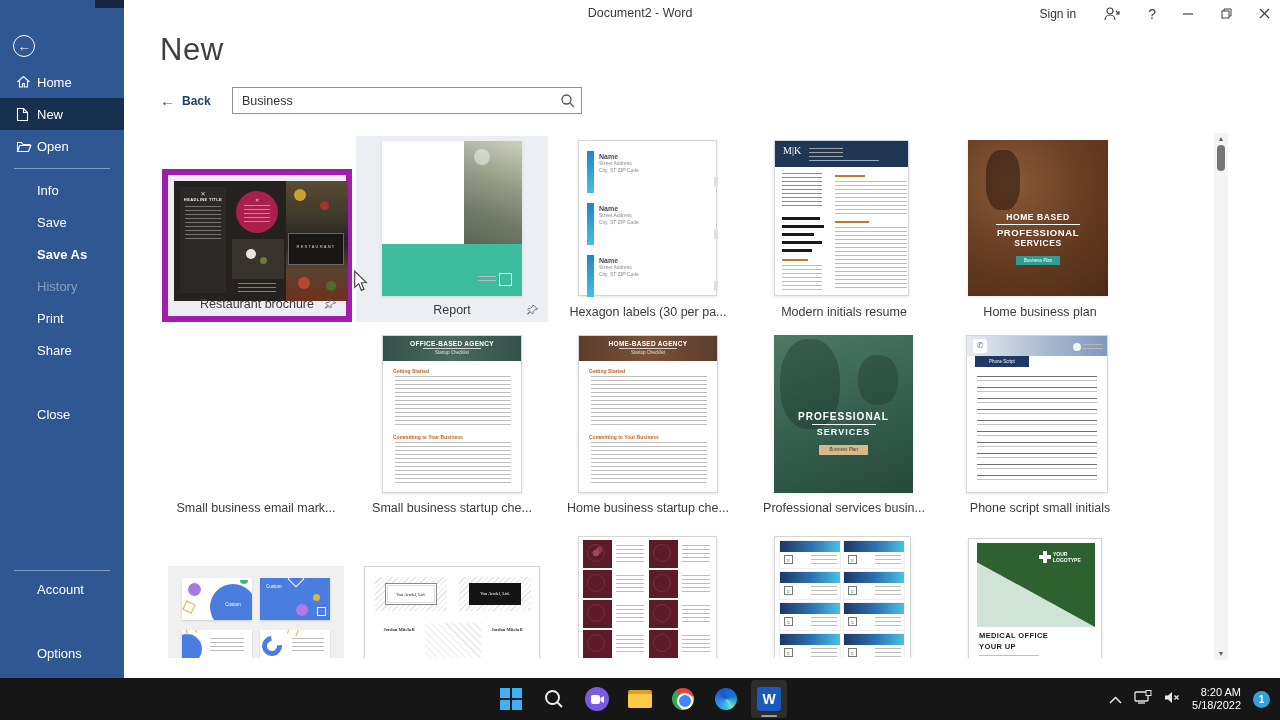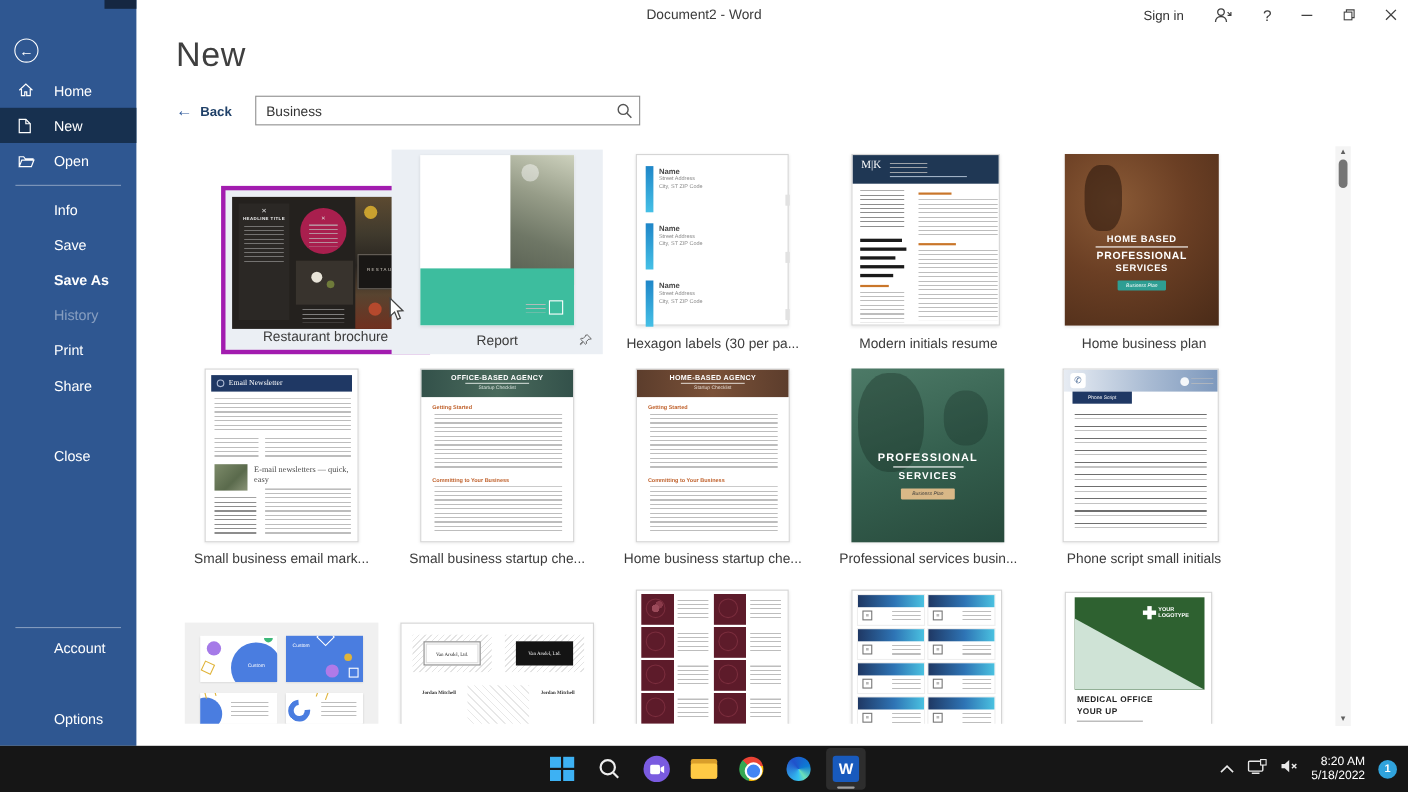--- a/index.html
+++ b/index.html
@@ -13,40 +13,40 @@
   .tb-right { position:absolute; right:10px; top:0; height:27px; display:flex; align-items:center; gap:27px; }
   .tb-btn { color:#404040; font-size:12px; display:flex; align-items:center; justify-content:center; cursor:default; }
   .signin { font-size:12px; color:#333; }
 
   
   .sidebar { position:absolute; left:0; top:0; width:124px; height:678px; background:#2f5791; z-index:40; }
   .side-notch { position:absolute; left:95px; top:0; width:29px; height:8px; background:#152741; }
   .back-circle { position:absolute; left:13px; top:35px; width:22px; height:22px; border:1.5px solid #fff; border-radius:50%;
     display:flex; align-items:center; justify-content:center; color:#fff; font-size:13px; }
   .side-item { position:absolute; left:0; width:124px; height:32px; display:flex; align-items:center; color:#fff; font-size:13px; cursor:default; }
-  .side-item .lbl { margin-left:49px; }
+  .side-item .lbl { margin-left:37px; }
   .side-item .ic { position:absolute; left:16px; width:16px; height:16px; display:flex; align-items:center; }
   .side-item.sel { background:#17304f; }
   .side-item.dis { opacity:.42; }
   .side-div { position:absolute; left:14px; width:96px; height:1px; background:rgba(255,255,255,.4); }
 
   
   .heading { position:absolute; left:160px; top:32px; font-size:31px; font-weight:300; color:#3f3f3f; letter-spacing:.5px; }
   .backrow { position:absolute; left:160px; top:92px; display:flex; align-items:center; gap:7px; cursor:default; }
   .back-arrow { color:#2b579a; font-size:15px; }
   .back-lbl { color:#1f4068; font-size:12px; font-weight:bold; }
   .searchbox { position:absolute; left:232px; top:87px; width:350px; height:27px; border:1px solid #8f8f8f; background:#fff; }
   .searchbox input { position:absolute; left:0; top:0; width:322px; height:25px; border:none; outline:none; padding-left:9px;
     font-size:12.5px; color:#333; font-family:"Liberation Sans", sans-serif; background:transparent; }
   .search-glyph { position:absolute; right:5px; top:5px; }
 
   
   .gridwrap { position:absolute; left:124px; top:120px; width:1156px; height:538px; overflow:hidden; background:#fff; }
   .card { position:absolute; background:#ebeff4; cursor:default; }
-  .card.sel { border:4px solid #a21caf;margin-left:39px; }
+  .card.sel { border:6px solid #a21caf; }
   .card-footer { position:absolute; left:0; right:0; bottom:0; height:24px; display:flex; align-items:center; justify-content:center; }
   .tile-name { font-size:12.5px; color:#3b3b3b; }
   .pin { position:absolute; right:9px; top:5px; }
   .plain-label { position:absolute; text-align:center; font-size:12.5px; color:#3b3b3b; cursor:default; }
   .page { position:absolute; background:#fff; border:1px solid #d5d5d5; box-shadow:0 1px 3px rgba(0,0,0,.10); cursor:default; }
   .noborder { border:none; }
   .lines { background-image:repeating-linear-gradient(to bottom,#bdbdbd 0 1px,transparent 1px 4px); }
   .lines-dk { background-image:repeating-linear-gradient(to bottom,#8d8d8d 0 1px,transparent 1px 4px); }
 
   
@@ -327,33 +327,20 @@
       <div style="font-size:9.5px; font-weight:bold; letter-spacing:.6px;">PROFESSIONAL</div>
       <div style="font-size:8.5px; font-weight:bold; letter-spacing:.6px;">SERVICES</div>
       <div class="photo-btn" style="margin-top:5px; padding:2px 8px; background:#2e9e93; color:#fff;">Business Plan</div>
     </div>
   </div>
 
   <div class="plain-label" style="left:428px; top:185px; width:192px;">Hexagon labels (30 per pa...</div>
   <div class="plain-label" style="left:624px; top:185px; width:192px;">Modern initials resume</div>
   <div class="plain-label" style="left:820px; top:185px; width:192px;">Home business plan</div>
 
-  <div class="page" style="left:62px; top:215px; width:140px; height:158px; overflow:hidden;">
-    <div class="abs" style="left:5px; top:5px; right:5px; height:15px; background:#1f3864;">
-      <span style="position:absolute; left:16px; top:3px; color:#fff; font-family:'Liberation Serif',serif; font-size:7px;">Email Newsletter</span>
-      <div class="abs" style="left:5px; top:4px; width:7px; height:7px; border-radius:50%; border:1px solid #aebbd4;"></div>
-    </div>
-    <div class="lines" style="position:absolute; left:8px; top:26px; width:124px; height:30px;"></div>
-    <div class="lines" style="position:absolute; left:8px; top:62px; width:40px; height:18px;"></div>
-    <div class="lines" style="position:absolute; left:54px; top:62px; width:78px; height:18px;"></div>
-    <div class="abs" style="left:8px; top:86px; width:30px; height:24px; background:linear-gradient(135deg,#7d8b6a,#5a6a4c 60%,#8a9478);"></div>
-    <div class="abs" style="left:44px; top:86px; width:90px; font-family:'Liberation Serif',serif; font-size:7.5px; color:#4a4a4a; line-height:9px;">E-mail newsletters — quick, easy</div>
-    <div class="lines-dk" style="position:absolute; left:8px; top:116px; width:38px; height:34px;"></div>
-    <div class="lines" style="position:absolute; left:54px; top:108px; width:78px; height:44px;"></div>
-  </div>
 
   <div class="page" style="left:258px; top:215px; width:140px; height:158px; overflow:hidden;">
     <div class="abs" style="left:0; top:0; right:0; height:25px; background:linear-gradient(90deg,#33514a,#4a6a5c 50%,#33514a); text-align:center; color:#fff;">
       <div style="font-size:6.5px; font-weight:bold; margin-top:4px; letter-spacing:.3px;">OFFICE-BASED AGENCY</div>
       <div style="width:58px; height:1px; background:#cdd8d2; margin:1px auto;"></div>
       <div style="font-size:4.5px; color:#d8e2dc;">Startup Checklist</div>
     </div>
     <div class="chk-h" style="position:absolute; left:10px; top:32px;">Getting Started</div>
     <div class="lines" style="position:absolute; left:12px; top:40px; width:116px; height:52px;"></div>
     <div class="chk-h" style="position:absolute; left:10px; top:98px;">Committing to Your Business</div>

